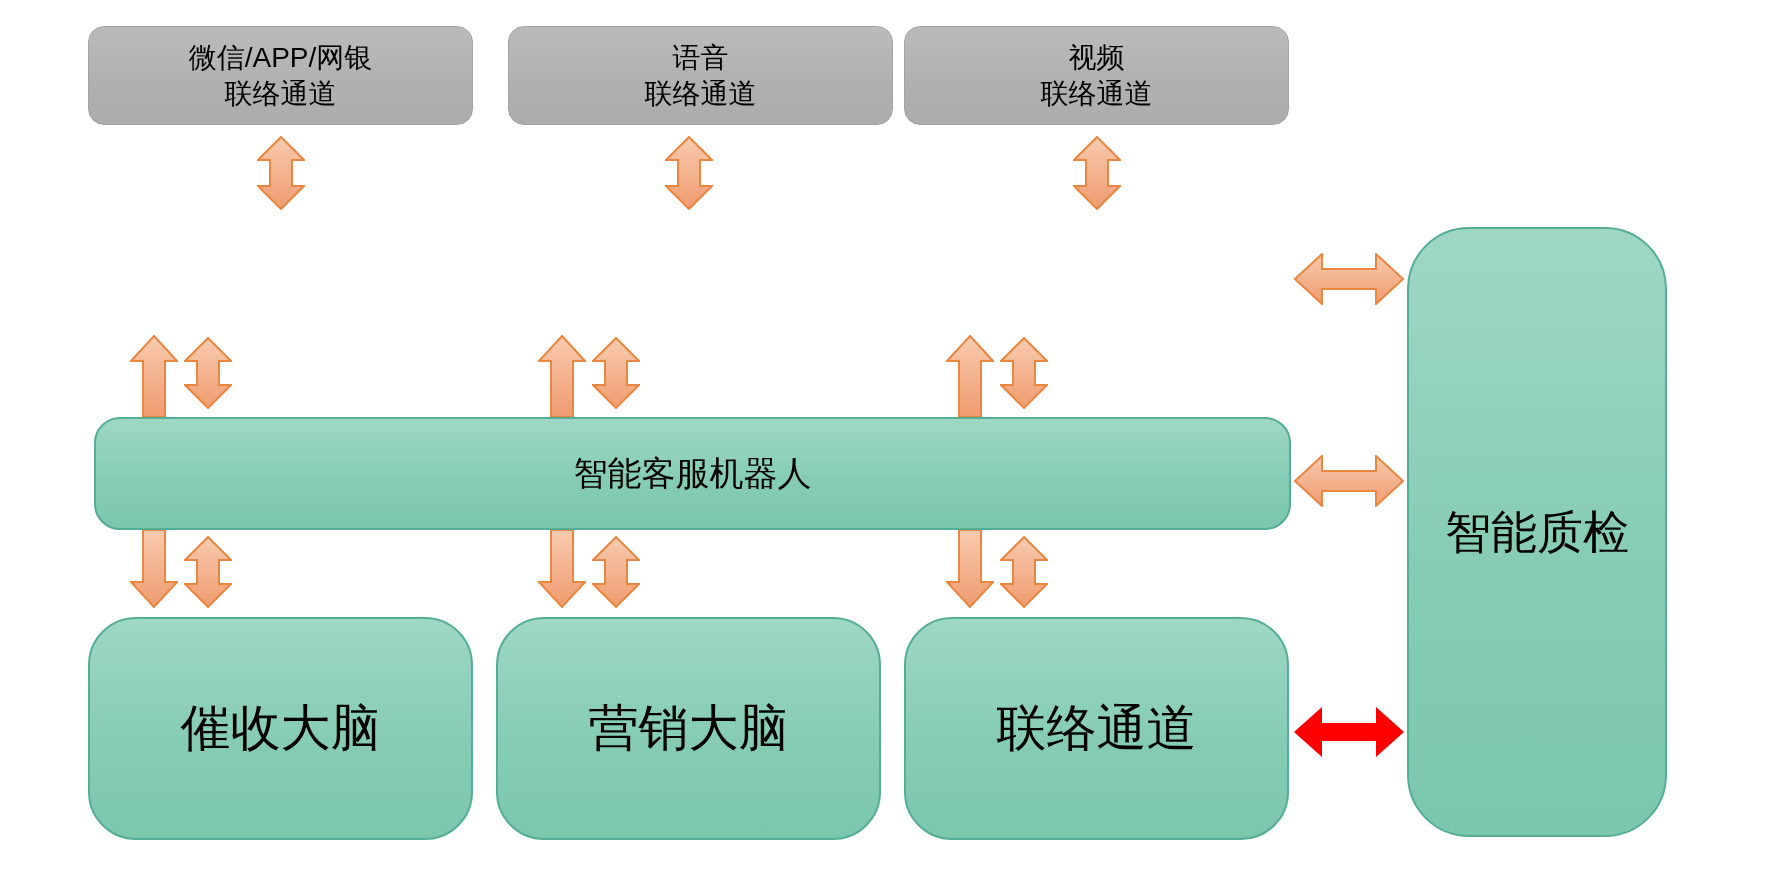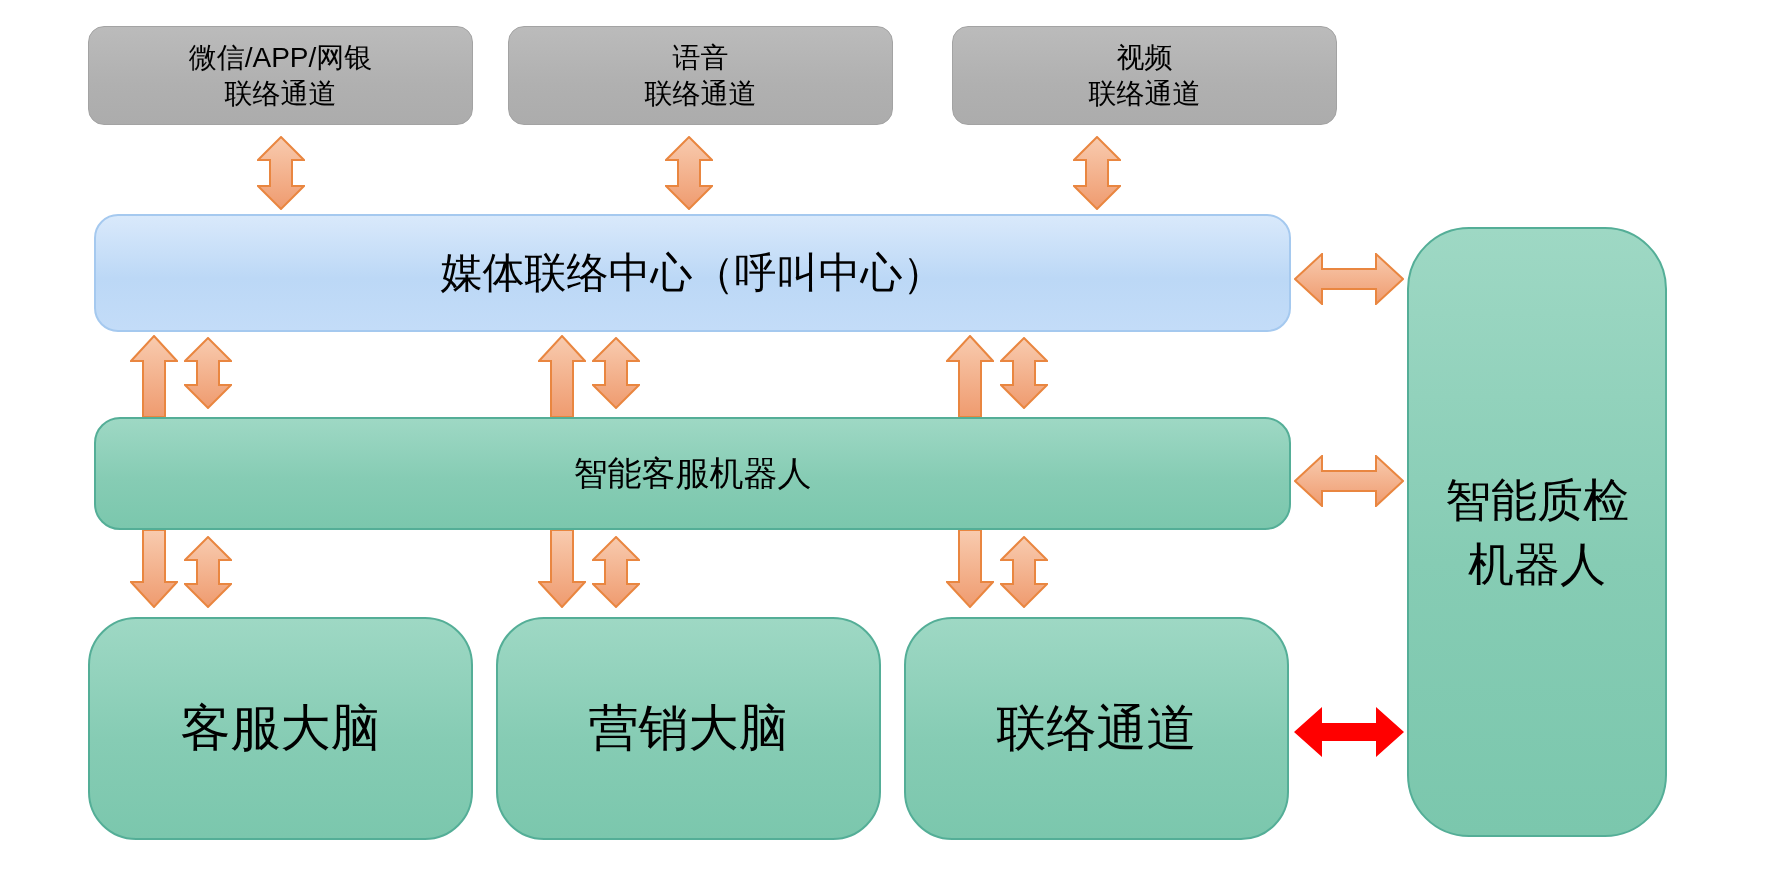--- a/index.html
+++ b/index.html
@@ -66,38 +66,35 @@
   </svg>
 
   <div class="box channel" style="left:88px">
     <div>微信/APP/网银</div>
     <div>联络通道</div>
   </div>
   <div class="box channel" style="left:508px">
     <div>语音</div>
     <div>联络通道</div>
   </div>
-  <div class="box channel" style="left:952px">
+  <div class="box channel" style="left:904px">
     <div>视频</div>
     <div>联络通道</div>
   </div>
 
   <svg class="arrow" style="left:257px;top:136px" width="48" height="74" viewBox="0 0 48 74">
     <polygon points="24,1 47,24 35,24 35,50 47,50 24,73 1,50 13,50 13,24 1,24" fill="url(#og)" stroke="#E98640" stroke-width="2"></polygon>
   </svg>
   <svg class="arrow" style="left:665px;top:136px" width="48" height="74" viewBox="0 0 48 74">
     <polygon points="24,1 47,24 35,24 35,50 47,50 24,73 1,50 13,50 13,24 1,24" fill="url(#og)" stroke="#E98640" stroke-width="2"></polygon>
   </svg>
   <svg class="arrow" style="left:1073px;top:136px" width="48" height="74" viewBox="0 0 48 74">
     <polygon points="24,1 47,24 35,24 35,50 47,50 24,73 1,50 13,50 13,24 1,24" fill="url(#og)" stroke="#E98640" stroke-width="2"></polygon>
   </svg>
 
-  <div class="box media">
-    <div>媒体联络中心（呼叫中心）</div>
-  </div>
 
   <svg class="arrow" style="left:130px;top:335px" width="48" height="82" viewBox="0 0 48 82">
     <polygon points="24,1 47,26 35,26 35,82 13,82 13,26 1,26" fill="url(#og)" stroke="#E98640" stroke-width="2"></polygon>
   </svg>
   <svg class="arrow" style="left:184px;top:337px" width="48" height="72" viewBox="0 0 48 72">
     <polygon points="24,1 47,24 35,24 35,48 47,48 24,71 1,48 13,48 13,24 1,24" fill="url(#og)" stroke="#E98640" stroke-width="2"></polygon>
   </svg>
   <svg class="arrow" style="left:538px;top:335px" width="48" height="82" viewBox="0 0 48 82">
     <polygon points="24,1 47,26 35,26 35,82 13,82 13,26 1,26" fill="url(#og)" stroke="#E98640" stroke-width="2"></polygon>
   </svg>
@@ -128,32 +125,31 @@
     <polygon points="24,1 47,24 35,24 35,48 47,48 24,71 1,48 13,48 13,24 1,24" fill="url(#og)" stroke="#E98640" stroke-width="2"></polygon>
   </svg>
   <svg class="arrow" style="left:946px;top:530px" width="48" height="78" viewBox="0 0 48 78">
     <polygon points="13,0 35,0 35,52 47,52 24,77 1,52 13,52" fill="url(#og)" stroke="#E98640" stroke-width="2"></polygon>
   </svg>
   <svg class="arrow" style="left:1000px;top:536px" width="48" height="72" viewBox="0 0 48 72">
     <polygon points="24,1 47,24 35,24 35,48 47,48 24,71 1,48 13,48 13,24 1,24" fill="url(#og)" stroke="#E98640" stroke-width="2"></polygon>
   </svg>
 
   <div class="box brain greenfill" style="left:88px">
-    <div>客服大脑</div>
+    <div>催收大脑</div>
   </div>
   <div class="box brain greenfill" style="left:496px">
     <div>营销大脑</div>
   </div>
   <div class="box brain greenfill" style="left:904px">
     <div>联络通道</div>
   </div>
 
   <div class="box qc greenfill">
     <div>智能质检</div>
-    <div>机器人</div>
   </div>
 
   <svg class="arrow" style="left:1294px;top:253px" width="110" height="52" viewBox="0 0 110 52">
     <polygon points="1,26 28,1 28,16 82,16 82,1 109,26 82,51 82,36 28,36 28,51" fill="url(#og)" stroke="#E98640" stroke-width="2"></polygon>
   </svg>
   <svg class="arrow" style="left:1294px;top:455px" width="110" height="52" viewBox="0 0 110 52">
     <polygon points="1,26 28,1 28,16 82,16 82,1 109,26 82,51 82,36 28,36 28,51" fill="url(#og)" stroke="#E98640" stroke-width="2"></polygon>
   </svg>
   <svg class="arrow" style="left:1294px;top:707px" width="110" height="50" viewBox="0 0 110 50">
     <polygon points="0,25 28,0 28,16 82,16 82,0 110,25 82,50 82,34 28,34 28,50" fill="#FF0000"></polygon>

